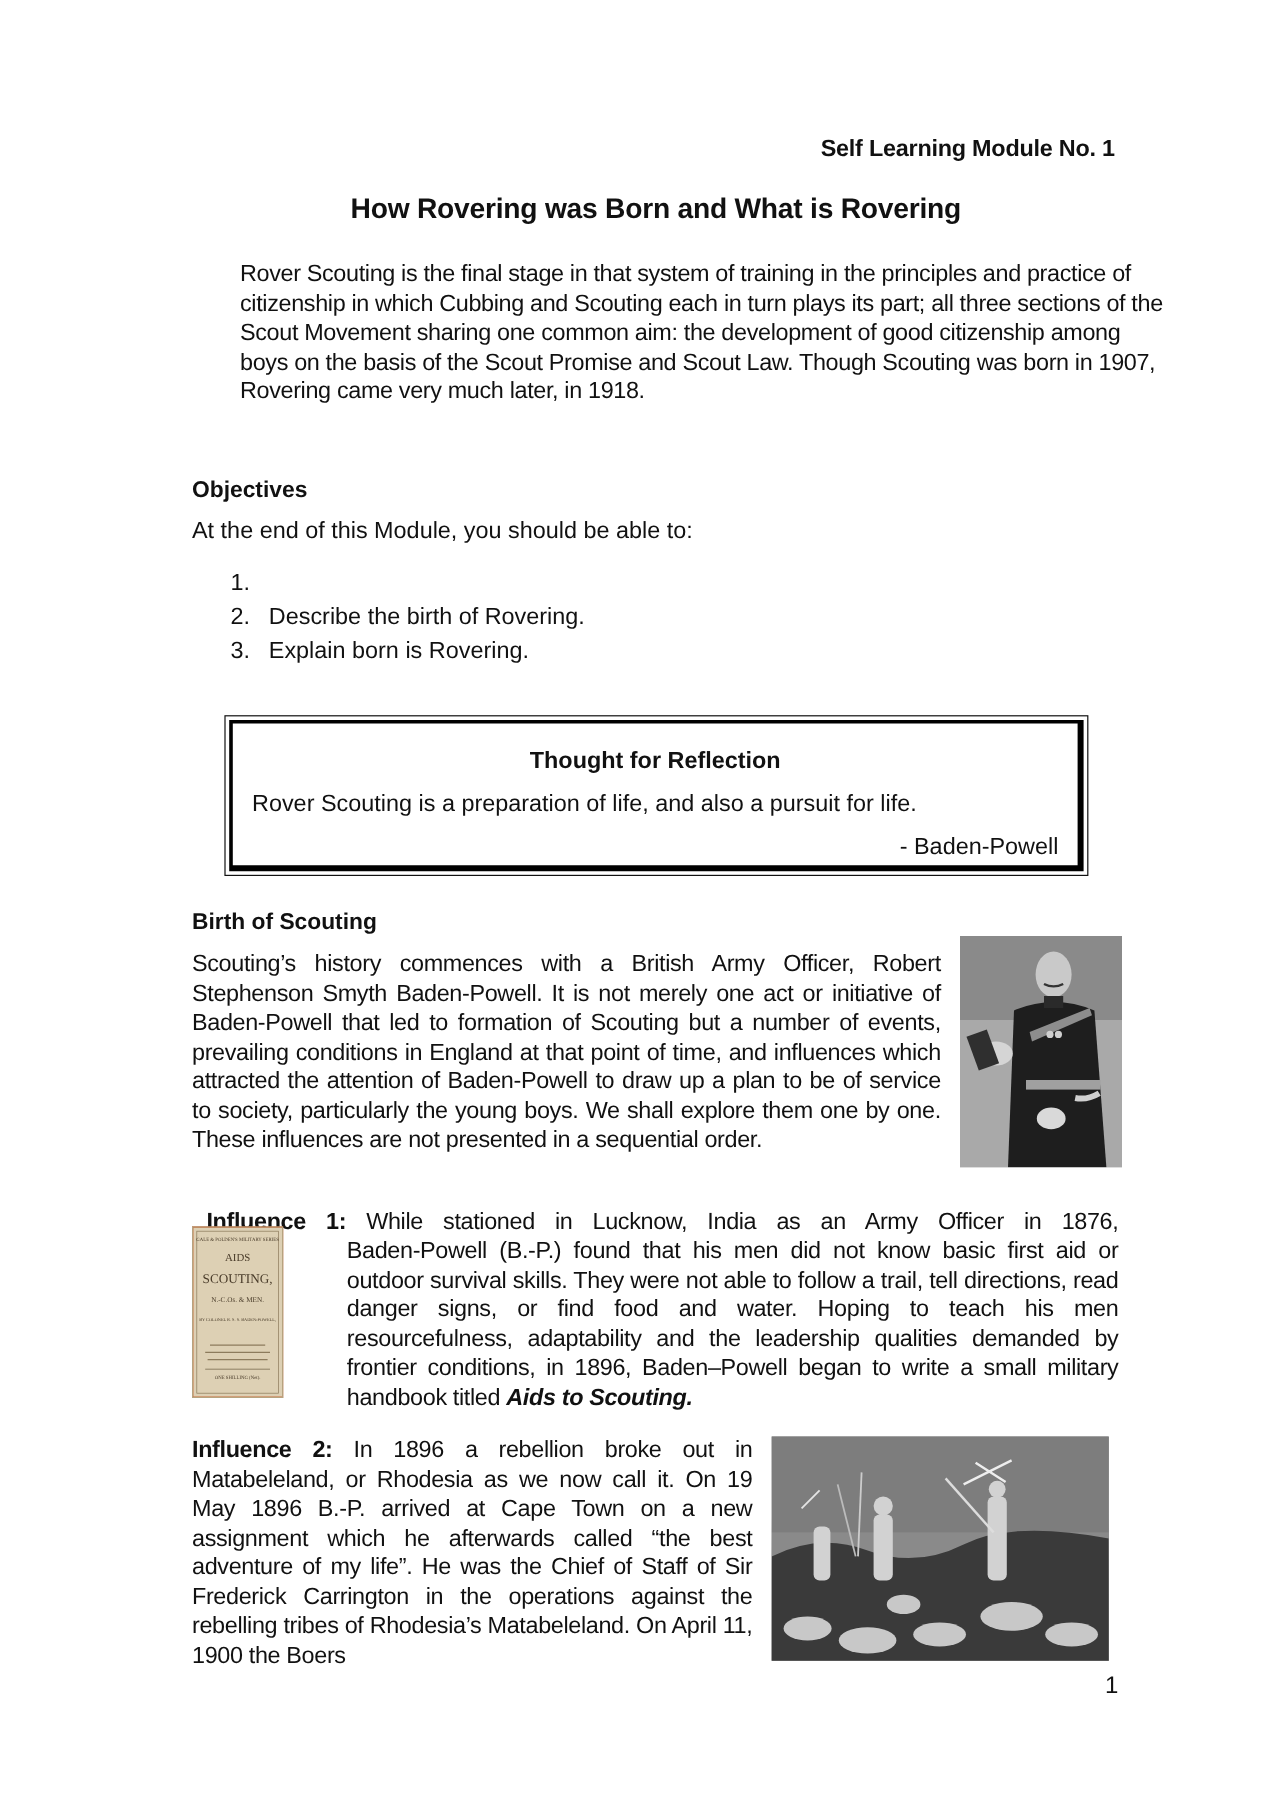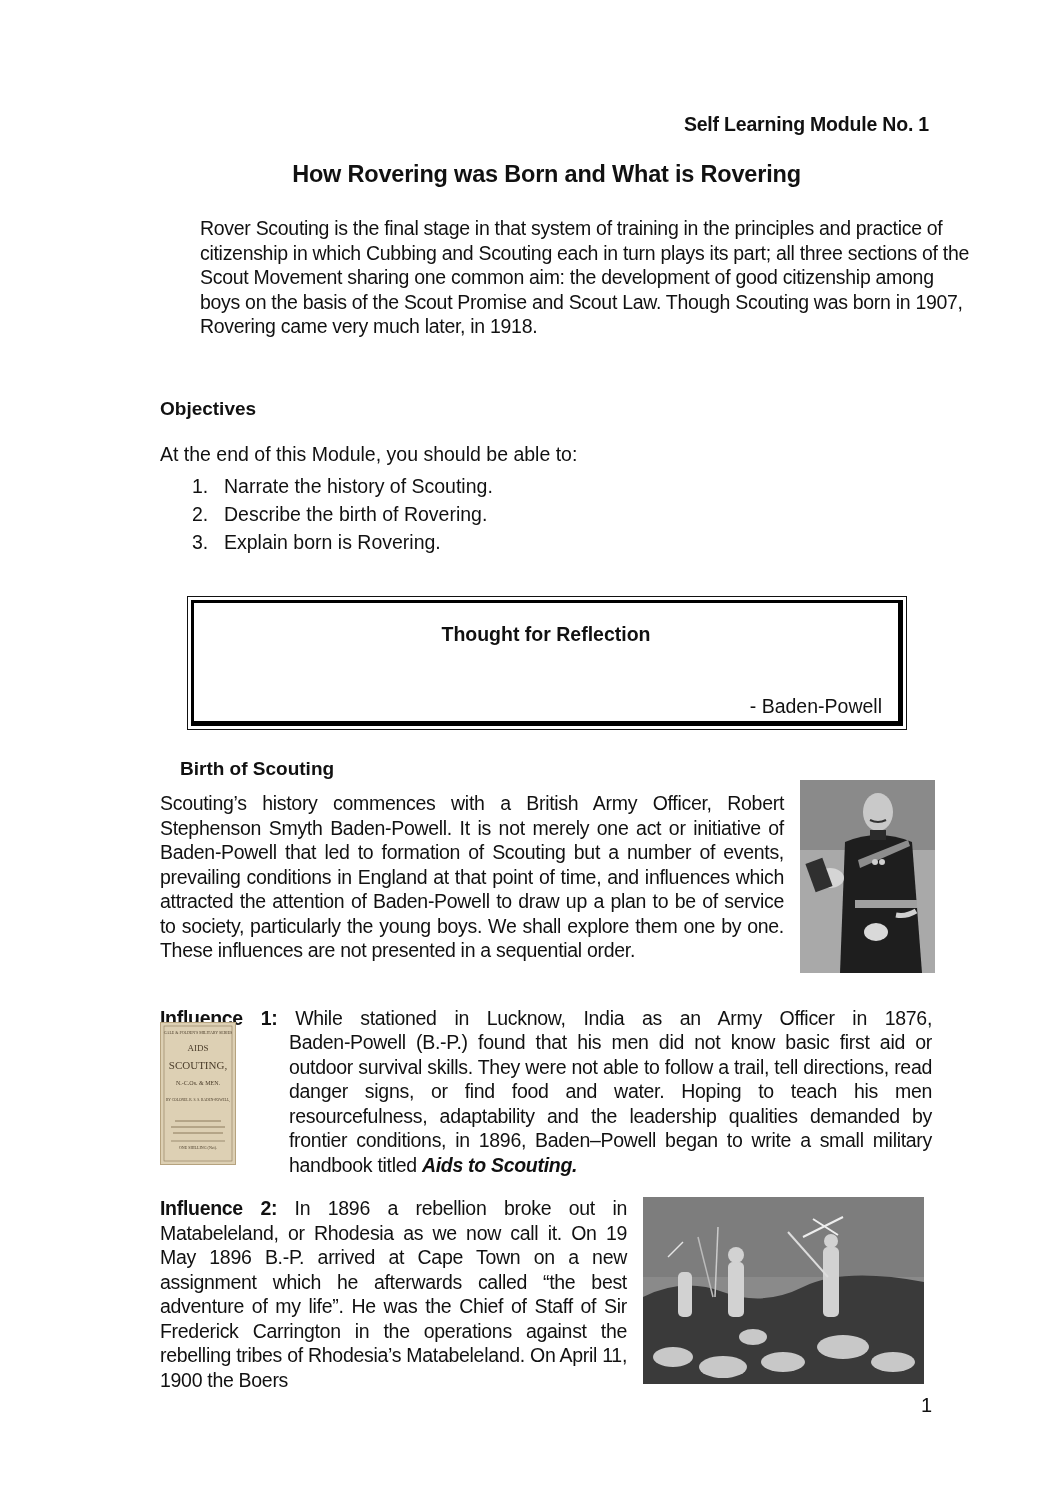--- a/index.html
+++ b/index.html
@@ -9,37 +9,37 @@
   }
   .page { position: absolute; left: 0; top: 0; width: 1058px; height: 1497px; }
   .abs { position: absolute; }
   .hdr-left { left: 160px; top: 102px; font-size: 19.5px; letter-spacing: -0.2px; }
   .hdr-right { right: 129px; top: 102px; font-size: 19.5px; font-weight: bold; letter-spacing: -0.2px; margin-top: 11px; }
   .title { left: 0; width: 1093px; top: 161px; text-align: center; font-size: 23.5px; font-weight: bold; letter-spacing: -0.2px; }
   .para { font-size: 19.5px; line-height: 24.5px; letter-spacing: -0.3px; }
   .intro { left: 160px; top: 216px; width: 770px; margin-left: 40px; }
   .heading { font-size: 19px; font-weight: bold; text-align: center; }
   .obj-h { left: 160px; top: 398px; }
-  .obj-lead { left: 160px; top: 443px; font-size: 19.5px; }
+  .obj-lead { left: 160px; top: 431px; font-size: 19.5px; }
   .obj-list { left: 192px; top: 472px; margin: 0; padding: 0; list-style: none; font-size: 19.5px; line-height: 28px; }
   .obj-list li { display: flex; }
   .obj-list .num { width: 32px; }
   .box {
     left: 187px; top: 596px; width: 714px; height: 128px;
     border: 1px solid #111; padding: 2px;
   }
   .box-inner {
     position: absolute; left: 3px; top: 3px; right: 3px; bottom: 3px;
     border-top: 3px solid #000; border-left: 3px solid #000;
     border-right: 5px solid #000; border-bottom: 5px solid #000;
   }
   .box-title { left: 0; right: 0; top: 20px; text-align: center; font-size: 19.5px; font-weight: bold; }
   .box-quote { left: 16px; top: 56px; font-size: 19.5px; }
   .box-author { right: 16px; top: 92px; font-size: 19.5px; }
-  .birth-h { left: 160px; top: 758px; margin-left: 20px; }
+  .birth-h { left: 160px; top: 758px; }
   .birth-text { left: 160px; top: 791px; width: 624px; text-align: justify; }
   .photo-bp {
     left: 800px; top: 780px; width: 135px; height: 193px;
     background: linear-gradient(180deg, #8c8c8c 0%, #bdbdbd 40%, #d7d7d7 100%);
     overflow: hidden;
   }
   .inf1-lead { left: 160px; top: 1006px; width: 772px; }
   .inf1-text { left: 289px; top: 1030px; width: 643px; text-align: justify; }
   .book {
     left: 160px; top: 1022px; width: 74px; height: 141px;
@@ -47,53 +47,53 @@
   }
   .inf2-text { left: 160px; top: 1196px; width: 467px; text-align: justify; }
   .photo-battle {
     left: 643px; top: 1197px; width: 281px; height: 187px;
     background: linear-gradient(180deg, #7a7a7a 0%, #8f8f8f 35%, #4a4a4a 60%, #2d2d2d 100%);
     overflow: hidden;
   }
   .pagenum { right: 126px; top: 1394px; font-size: 20px; }
   b.inline { font-weight: bold; }
   .bolditalic { font-weight: bold; font-style: italic; }
-  .just-line { display: block; text-align: justify; text-align-last: justify; }
+  .just-line { display: block; text-align: justify; text-align-last: justify; margin-left: 12px; }
 </style>
 </head>
 <body>
 
 <div class="page">
 
   <div class="abs hdr-right">Self Learning Module No. 1</div>
 
   <div class="abs title">How Rovering was Born and What is Rovering</div>
 
   <div class="abs para intro">Rover Scouting is the final stage in that system of training in the principles and practice of citizenship in which Cubbing and Scouting each in turn plays its part; all three sections of the Scout Movement sharing one common aim: the development of good citizenship among boys on the basis of the Scout Promise and Scout Law.   Though Scouting was born in 1907, Rovering came very much later, in 1918.</div>
 
   <div class="abs heading obj-h">Objectives</div>
   <div class="abs obj-lead">At the end of this Module, you should be able to:</div>
   <ol class="abs obj-list">
     <li>
         <span class="num">1.</span>
-        <span>Narrate the history of Scouting.</span>
       </li>
     <li>
         <span class="num">2.</span>
         <span>Describe the birth of Rovering.</span>
       </li>
     <li>
         <span class="num">3.</span>
         <span>Explain born is Rovering.</span>
       </li>
   </ol>
 
   <div class="abs box">
     <div class="box-inner">
       <div class="abs box-title">Thought for Reflection</div>
+      <div class="abs box-quote">Rover Scouting is a preparation of life, and also a pursuit for life.</div>
       <div class="abs box-author">- Baden-Powell</div>
     </div>
   </div>
 
   <div class="abs heading birth-h">Birth of Scouting</div>
   <div class="abs para birth-text">Scouting’s history commences with a British Army Officer, Robert Stephenson Smyth Baden-Powell.  It is not merely one act or initiative of Baden-Powell that led to formation of Scouting but a number of events, prevailing conditions in England at that point of time, and influences which attracted the attention of Baden-Powell to draw up a plan to be of service to society, particularly the young boys. We shall explore them one by one.  These influences are not presented in a sequential order.</div>
 
   <div class="abs photo-bp" title="Portrait of Baden-Powell in military uniform">
     <svg width="135" height="193" viewBox="0 0 135 193">
       <rect x="0" y="0" width="135" height="193" fill="#a9a9a9"></rect>

